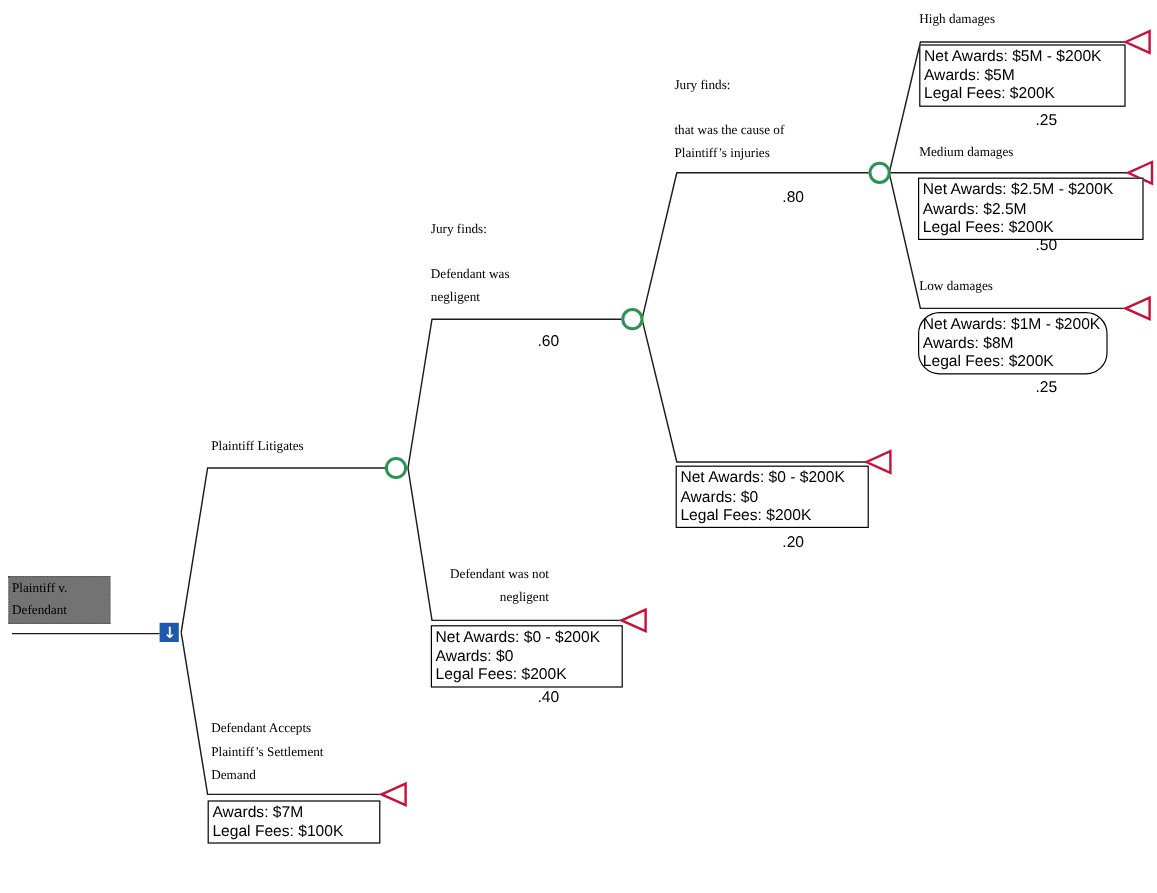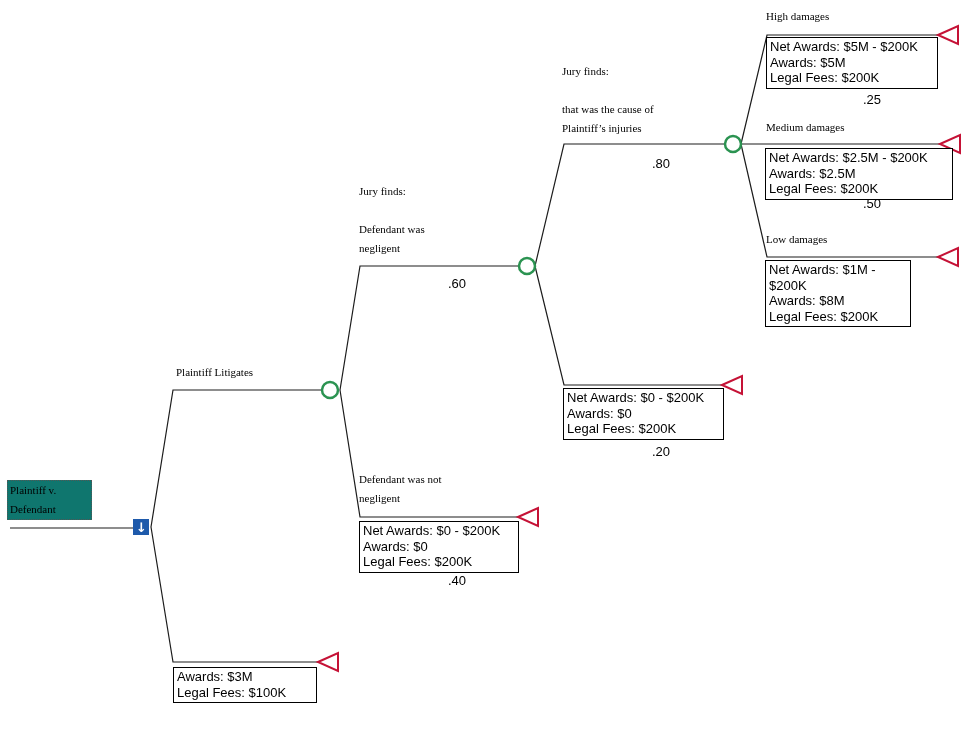--- a/index.html
+++ b/index.html
@@ -7,21 +7,21 @@
     position:relative; width:964px; height:744px; background:#ffffff;
     font-family:"Liberation Serif", serif; color:#000; overflow:hidden;
   }
   svg.wires { position:absolute; left:0; top:0; }
   .lbl {
     position:absolute; font-size:11px; line-height:19px;
     white-space:pre-line; font-family:"Liberation Serif", serif;
   }
   .rootlbl {
     border:1px dotted #555; padding:0 3px 1px 2px; line-height:18.5px;
-    background:#0f766e;
+    background:#737373;
     font-family:Liberation Serif, serif;
   }
   .settlelbl { line-height:19.5px; }
   .prob {
     position:absolute; width:60px; text-align:right;
     font-family:"Liberation Sans", sans-serif; font-size:13px; line-height:15px;
   }
   .payoff {
     position:absolute; box-sizing:border-box; border:1px solid #000; background:#fff;
     font-family:Liberation Sans, sans-serif; font-size:13px; line-height:15.5px;
@@ -61,27 +61,30 @@
     <polygon points="722,385 742,376 742,394" fill="#ffffff" stroke="#c51236" stroke-width="2"></polygon>
     <polygon points="518,517 538,508 538,526" fill="#ffffff" stroke="#c51236" stroke-width="2"></polygon>
     <polygon points="318,662 338,653 338,671" fill="#ffffff" stroke="#c51236" stroke-width="2"></polygon>
   </svg>
 
   <div class="lbl rootlbl" style="left:7px; top:480px; width:78px;">Plaintiff v.
 Defendant</div>
 
   <div class="lbl" style="left:176px; top:363px;">Plaintiff Litigates</div>
 
+  <div class="lbl settlelbl" style="left:176px; top:598px;">Defendant Accepts
+Plaintiff’s Settlement
+Demand</div>
 
   <div class="lbl" style="left:359px; top:182px;">Jury finds:
 
 Defendant was
 negligent</div>
 
-  <div class="lbl" style="left:359px; top:470px;">Defendant was not
+  <div class="lbl" style="left:375px; top:470px;text-align:right;">Defendant was not
 negligent</div>
 
   <div class="lbl" style="left:562px; top:62px;">Jury finds:
 
 that was the cause of
 Plaintiff’s injuries</div>
 
 
   <div class="lbl" style="left:766px; top:7px;">High damages</div>
 
@@ -102,36 +105,36 @@
     <span>Awards: $5M</span>
     <span>Legal Fees: $200K</span>
   </div>
 
   <div class="payoff" style="left:765px; top:148px; width:188px;">
     <span>Net Awards: $2.5M - $200K</span>
     <span>Awards: $2.5M</span>
     <span>Legal Fees: $200K</span>
   </div>
 
-  <div class="payoff" style="left:765px; top:260px; width:146px;">
+  <div class="payoff" style="left:765px; top:260px; width:158px;border-radius:18px;">
     <span>Net Awards: $1M - $200K</span>
     <span>Awards: $8M</span>
     <span>Legal Fees: $200K</span>
   </div>
 
   <div class="payoff" style="left:563px; top:388px; width:161px;">
     <span>Net Awards: $0 - $200K</span>
     <span>Awards: $0</span>
     <span>Legal Fees: $200K</span>
   </div>
 
   <div class="payoff" style="left:359px; top:521px; width:160px;">
     <span>Net Awards: $0 - $200K</span>
     <span>Awards: $0</span>
     <span>Legal Fees: $200K</span>
   </div>
 
   <div class="payoff" style="left:173px; top:667px; width:144px;">
-    <span>Awards: $3M</span>
+    <span>Awards: $7M</span>
     <span>Legal Fees: $100K</span>
   </div>
 
 </div>
 
 </body></html>

